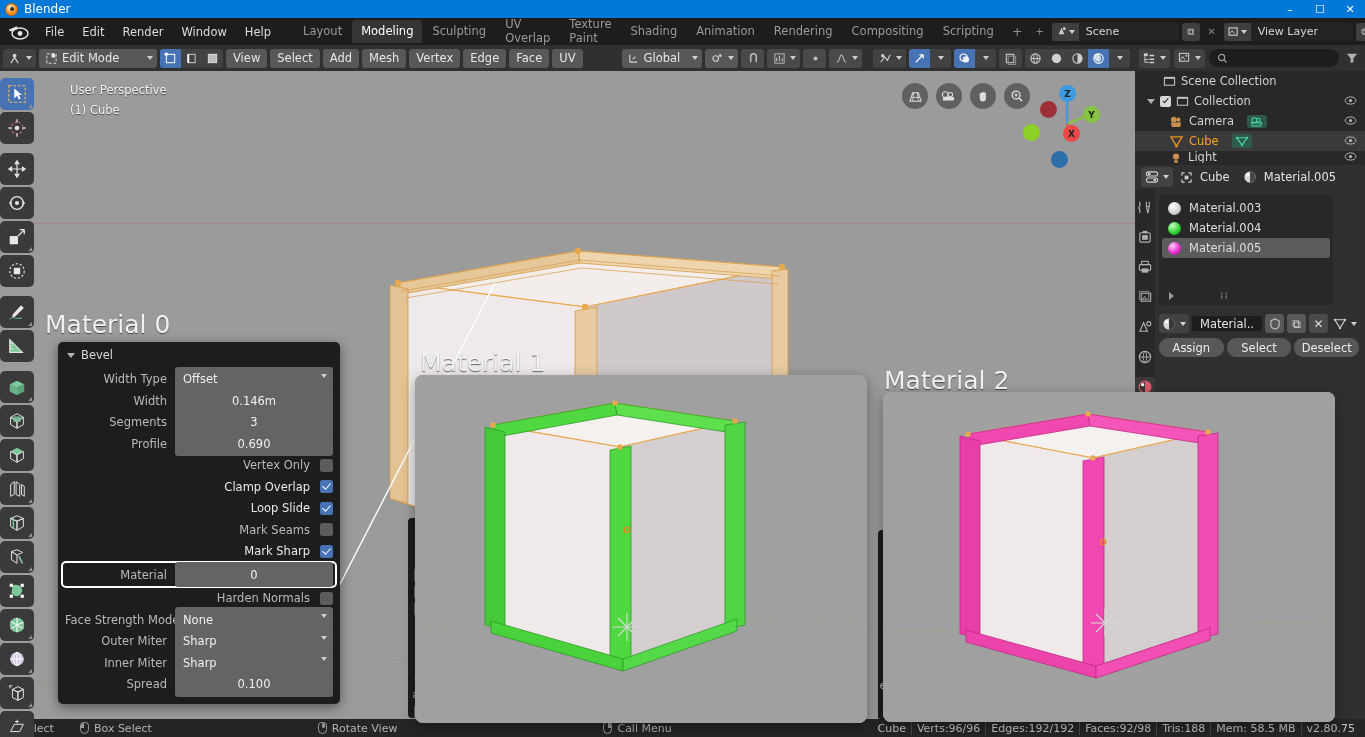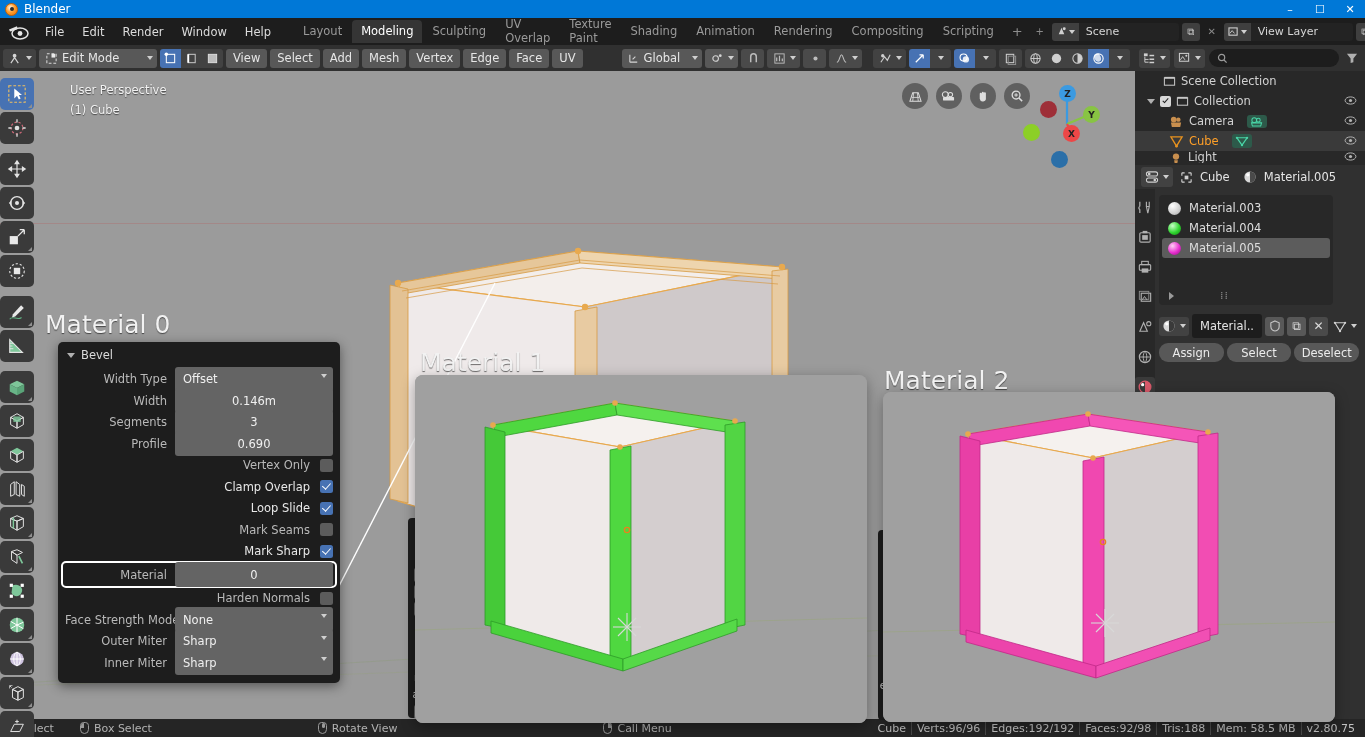--- a/index.html
+++ b/index.html
@@ -172,21 +172,21 @@
   .pr-tab { width:20px;height:20px;display:flex;align-items:center;justify-content:center;color:#b0b0b0;font-size:12px;border-radius:3px; }
   .pr-tab.active { background:#3a3a3a; color:#e66; }
   .pr-main { flex:1;padding:6px 6px 0 4px; }
   .mat-list { background:#282828;border-radius:4px;padding:3px;height:110px;position:relative; }
   .mat-item { height:20px;display:flex;align-items:center;gap:8px;padding:0 6px;font-size:11.5px;color:#dedede;border-radius:3px; }
   .mat-item.sel { background:#5c5c5c; }
   .sphere { width:13px;height:13px;border-radius:50%;flex:none; }
   .side-btn { width:20px;height:19px;background:#585858;border-radius:3px;display:flex;align-items:center;
               justify-content:center;color:#dcdcdc;font-size:12px; }
   .mat-name-row { display:flex;align-items:center;gap:3px;margin-top:9px; }
-  .mat-name-fld { flex:1;height:24px;background:#1d1d1d;border-radius:3px;display:flex;align-items:center;
+  .mat-name-fld { flex:1;height:15px;background:#1d1d1d;border-radius:3px;display:flex;align-items:center;
                   padding:0 8px;font-size:11.5px;color:#e4e4e4; }
   .asd-row { display:flex;gap:3px;margin-top:5px; }
   .asd-btn { flex:1;height:19px;background:#585858;border-radius:9px;display:flex;align-items:center;
              justify-content:center;font-size:11.5px;color:#ececec; }
 
   
   .status { position:absolute;left:0;top:719px;width:1365px;height:18px;background:#252525;
             display:flex;align-items:center;font-size:11px;color:#b2b2b2;padding:0 6px; }
   .st-item { display:flex;align-items:center;gap:5px;margin-right:26px; }
   .mouse { width:9px;height:12px;border:1.2px solid #9a9a9a;border-radius:4px 4px 5px 5px;position:relative;flex:none; }
@@ -708,20 +708,24 @@
         <span>Sharp</span>
         <span class="caret"></span>
       </div>
     </div>
     <div class="row">
       <div class="lbl">Inner Miter</div>
       <div class="ctrl select">
         <span>Sharp</span>
         <span class="caret"></span>
       </div>
+    </div>
+    <div class="row">
+      <div class="lbl">Spread</div>
+      <div class="ctrl">0.100</div>
     </div>
   </div>
 
   <div class="clip-panel" style="left:408px;top:518px;width:42px;height:200px">
     <div style="height:30px"></div>
     <div class="cp-row" style="background:transparent;text-align:right;color:#bbb;font-size:10px;">⌄</div>
     <div class="cp-row"></div>
       <div class="cp-row"></div>
       <div class="cp-row"></div>
     <div class="cp-chk">

